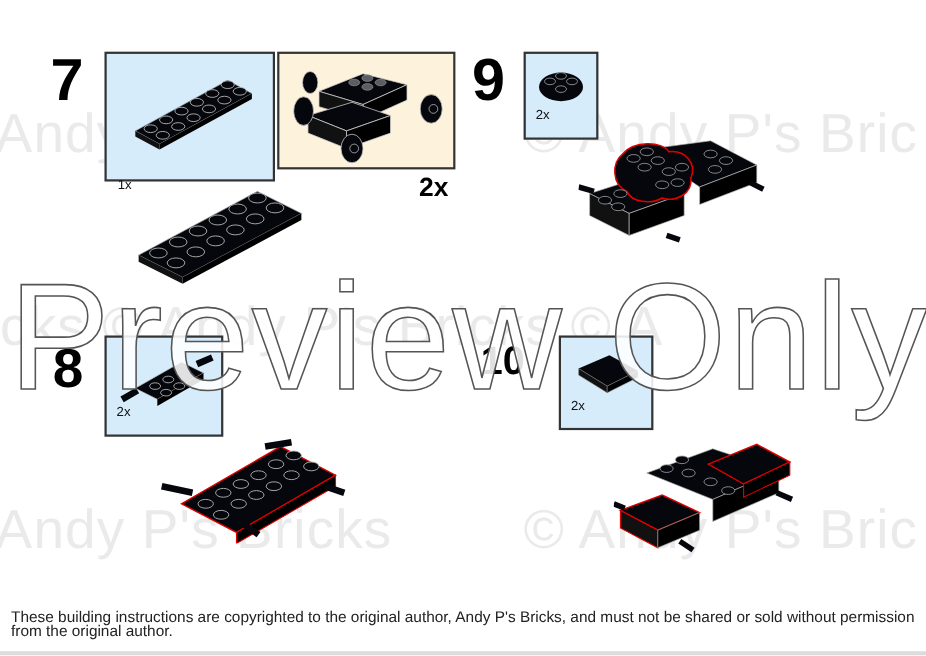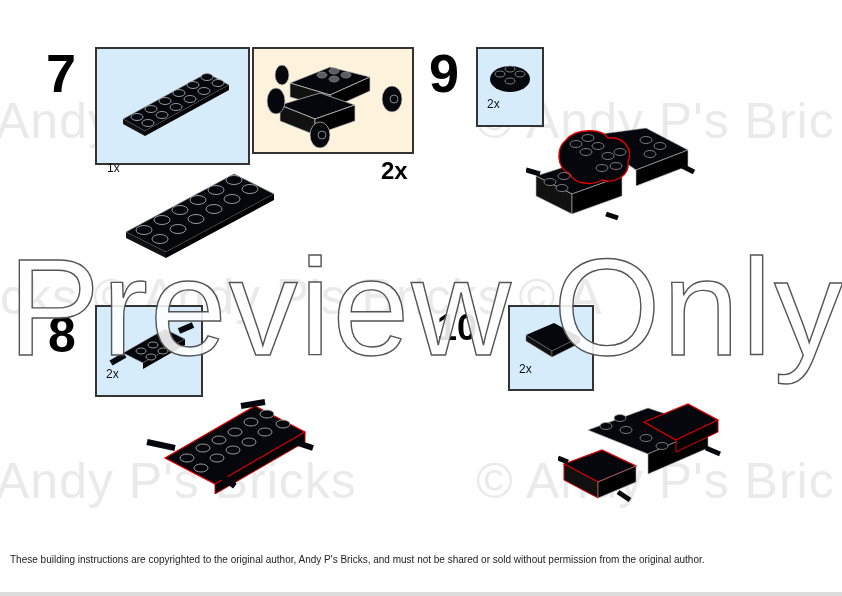--- a/index.html
+++ b/index.html
@@ -10,21 +10,21 @@
   .wm { position:absolute; color:#eaeaea; font-family:"Liberation Sans", sans-serif; font-size:50px; white-space:nowrap; letter-spacing:1px; z-index:1; font-weight:400; }
   .step-num { position:absolute; font-weight:700; color:#000; font-family:"Liberation Sans", sans-serif; z-index:3; line-height:1; }
   .parts-box { position:absolute; border:2px solid #333; box-sizing:border-box; z-index:2; }
   .parts-box.blue { background:#d6ecfb; }
   .parts-box.cream { background:#fdf3dc; }
   .qty { position:absolute; font-size:12px; color:#111; z-index:4; }
   .sub-qty { position:absolute; font-size:24px; font-weight:700; color:#000; z-index:3; }
   .art { position:absolute; z-index:3; }
   .preview { position:absolute; left:8px; top:238px; font-size:138px; font-family:"Liberation Sans", sans-serif; color:transparent; -webkit-text-stroke:1.4px #555; letter-spacing:2px; white-space:nowrap; z-index:6; line-height:1; }
   .preview-fill { position:absolute; left:8px; top:238px; font-size:138px; font-family:"Liberation Sans", sans-serif; color:rgba(255,255,255,0.88); letter-spacing:2px; white-space:nowrap; z-index:5; line-height:1; }
-  .footer { position:absolute; left:10px; top:554px; font-size:10px; color:#222; line-height:12.5px; z-index:3; font-family:"Liberation Sans", sans-serif; }
+  .footer { position:absolute; left:10px; top:554px; font-size:14px; color:#222; line-height:12.5px; z-index:3; font-family:"Liberation Sans", sans-serif; }
 </style>
 </head>
 <body>
 
 <div class="page">
 
   <div class="wm" style="left:-4px; top:92px;">Andy P's Bricks</div>
   <div class="wm" style="left:476px; top:92px;">© Andy P's Bric</div>
   <div class="wm" style="left:-12px; top:268px;">icks  © Andy P's Bricks  © A</div>
   <div class="wm" style="left:-4px; top:452px;">Andy P's Bricks</div>

